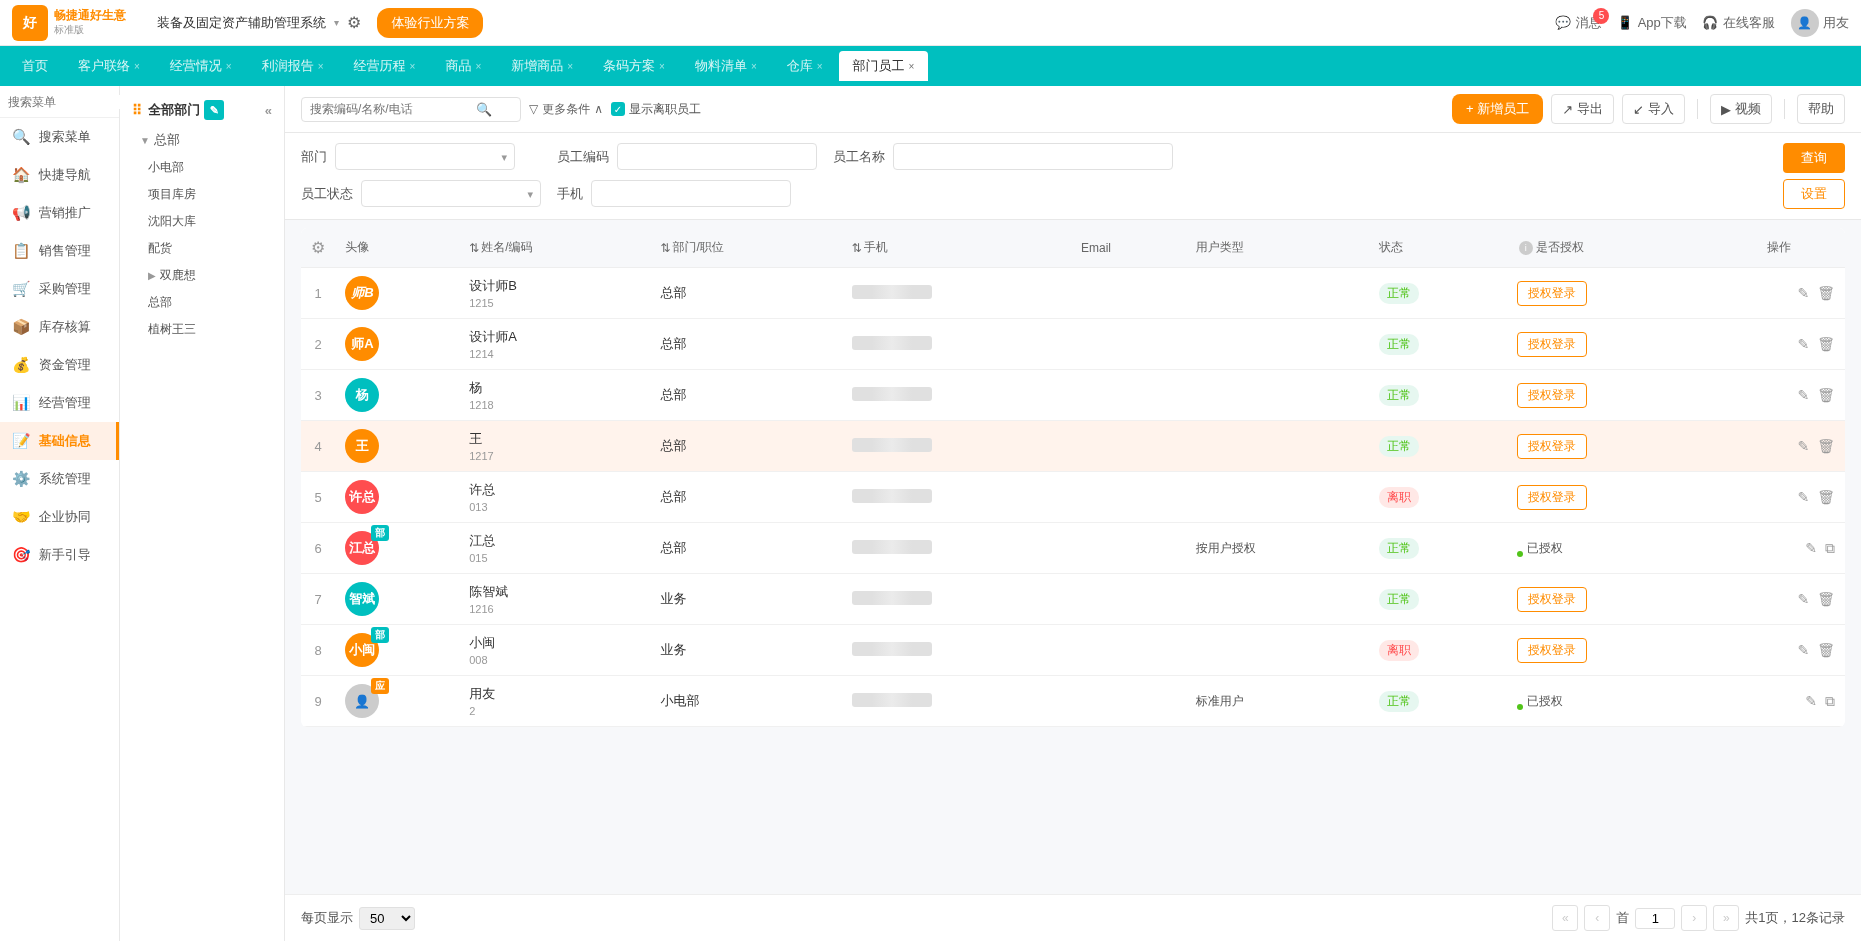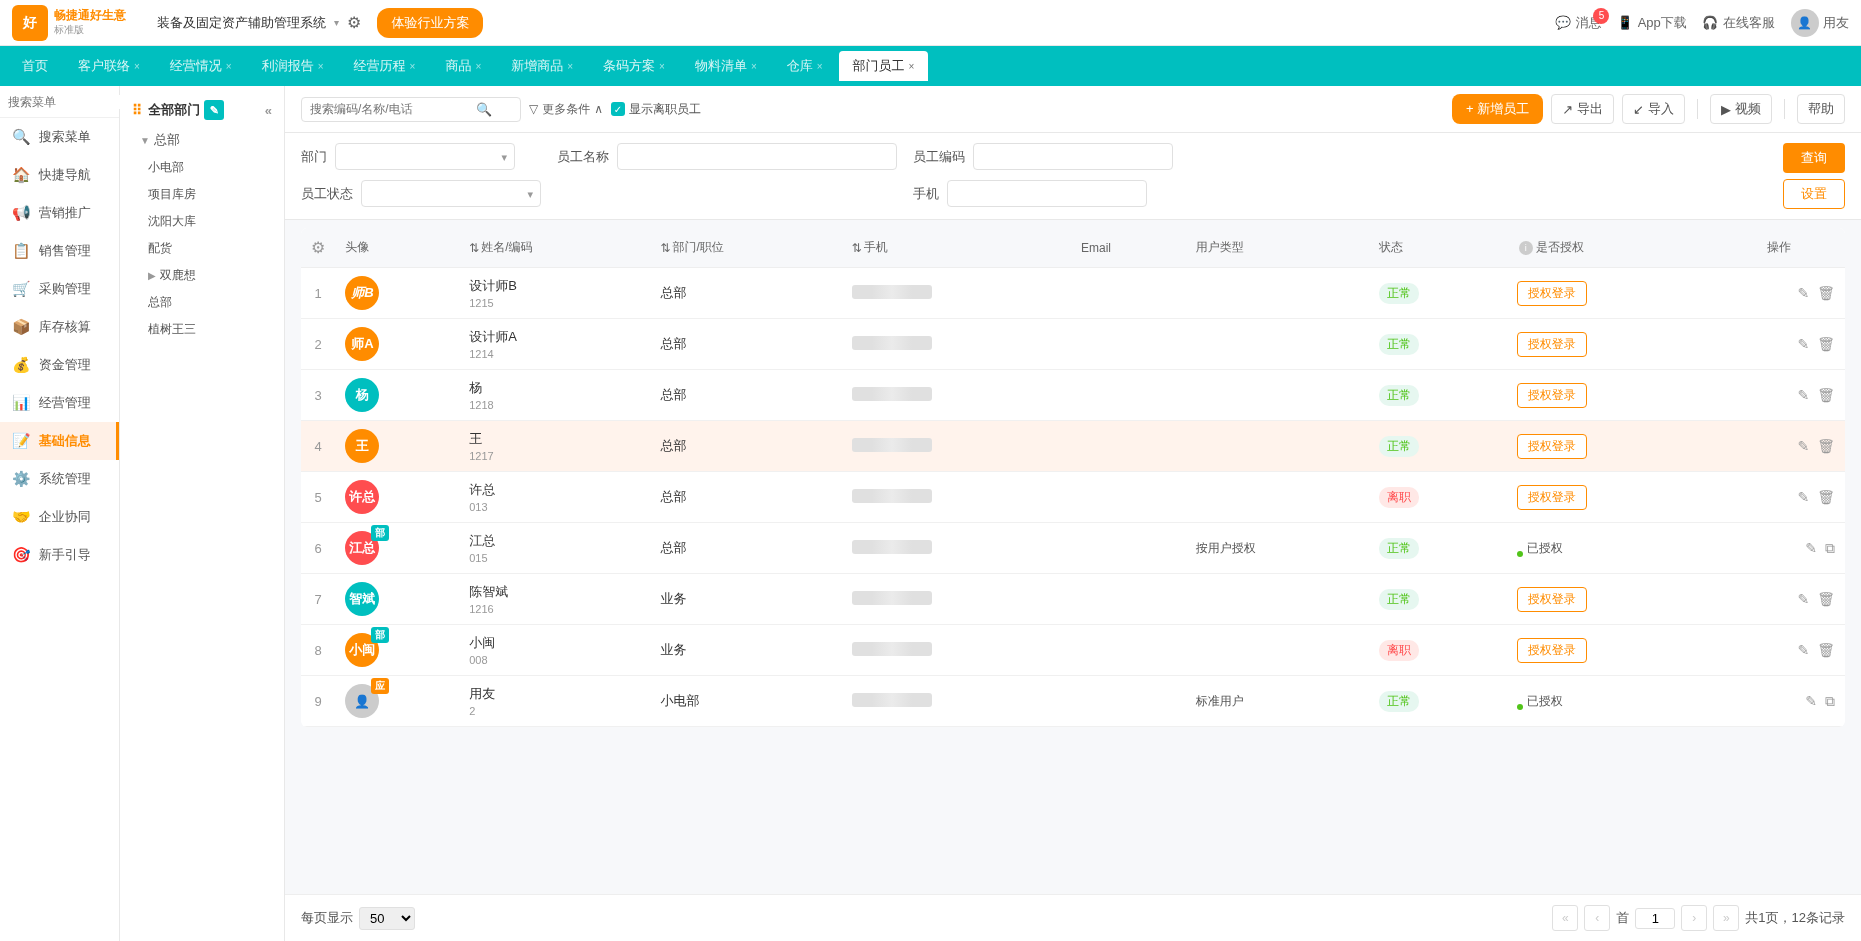--- a/index.html
+++ b/index.html
@@ -322,32 +322,32 @@
               <span class="filter-label">员工状态</span>
               <div class="filter-select-wrap">
                 <select class="filter-select">
                   <option value=""></option>
                 </select>
               </div>
             </div>
           </div>
           <div style="display:flex; flex-direction:column; gap:10px;">
             <div class="filter-group">
-              <span class="filter-label">员工名称</span>
-              <input type="text" class="filter-input" style="width: 280px;">
-            </div>
-          </div>
-          <div style="display:flex; flex-direction:column; gap:10px;">
-            <div class="filter-group">
               <span class="filter-label">员工编码</span>
               <input type="text" class="filter-input" style="width: 200px;">
             </div>
             <div class="filter-group">
               <span class="filter-label">手机</span>
               <input type="text" class="filter-input" style="width: 200px;">
+            </div>
+          </div>
+          <div style="display:flex; flex-direction:column; gap:10px;">
+            <div class="filter-group">
+              <span class="filter-label">员工名称</span>
+              <input type="text" class="filter-input" style="width: 280px;">
             </div>
           </div>
         </div>
         <div class="filter-right">
           <button class="query-btn">查询</button>
           <button class="set-btn">设置</button>
         </div>
       </div>
 
       <div class="table-wrap">

